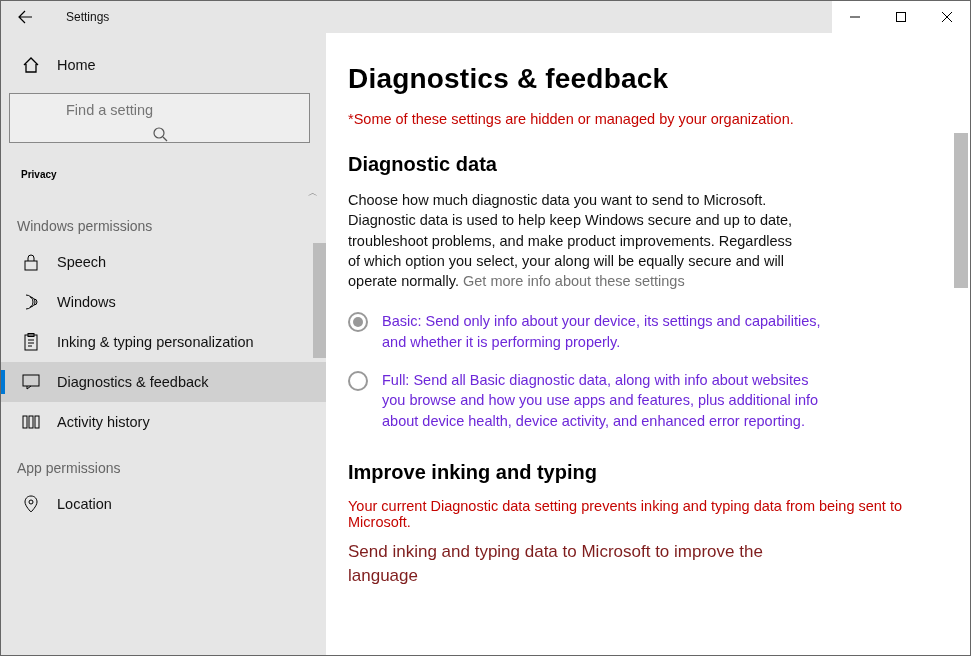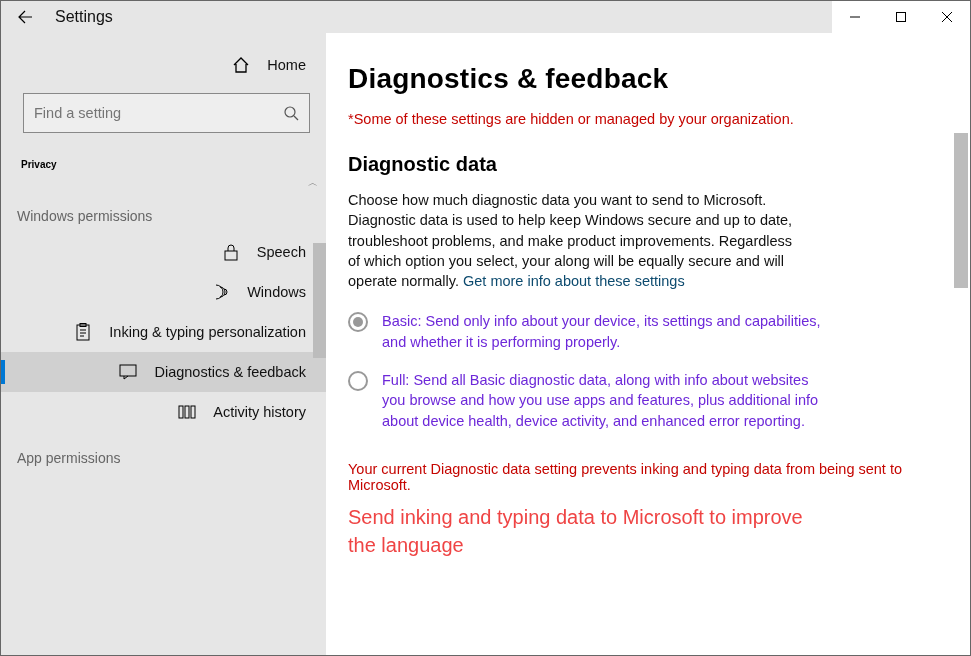--- a/index.html
+++ b/index.html
@@ -1,44 +1,44 @@
 <!DOCTYPE html>
 <html><head>
 <meta charset="utf-8">
 <style>
 * { margin: 0; padding: 0; box-sizing: border-box; font-family: "Segoe UI", sans-serif; }
 body { width: 971px; height: 656px; overflow: hidden; background: #fff; border: 1px solid #666; position: relative; }
 .titlebar { height: 32px; display: flex; align-items: center; background: #e6e6e6; }
 .back-btn { width: 48px; height: 32px; display: flex; align-items: center; justify-content: center; cursor: pointer; }
-.title { font-size: 16px; margin-left: 6px; color: #111; }
+.title { font-size: 12px; margin-left: 17px; color: #111; }
 .win-controls { margin-left: auto; display: flex; background:#fff; }
 .win-btn { width: 46px; height: 32px; display: flex; align-items: center; justify-content: center; cursor: pointer; }
 .container { display: flex; height: calc(100% - 32px); }
 .sidebar { width: 325px; background: #e6e6e6; padding: 0; overflow-y: auto; position: relative; }
-.nav-item { display: flex; align-items: center; padding: 10px 20px; cursor: pointer; font-size: 14.5px; color: #111; justify-content: flex-end; }
+.nav-item { display: flex; align-items: center; padding: 10px 20px; cursor: pointer; font-size: 14.5px; color: #111; }
 .nav-item.active { background: #d0d0d0; position: relative; }
 .nav-item.active::before { content: ""; position: absolute; left: 0; top: 8px; bottom: 8px; width: 4px; background: #0078d4; }
 .nav-icon { width: 20px; height: 20px; margin-right: 16px; display: flex; align-items: center; justify-content: center; flex-shrink: 0; }
-.search-box { margin: 8px 16px 14px 22px; border: 1px solid #888; background: #eee; height: 40px; display: flex; align-items: center; padding: 0 10px; }
+.search-box { margin: 8px 16px 14px 8px; border: 1px solid #888; background: #eee; height: 50px; display: flex; align-items: center; padding: 0 10px; flex-direction: column; }
 .search-box input { flex: 1; border: none; background: transparent; outline: none; font-size: 14.5px; color: #555; }
 .section-title { font-size: 14px; color: #666; padding: 18px 20px 8px 16px; }
 .breadcrumb { font-size: 10px; font-weight: 600; padding: 12px 20px 6px 20px; color: #000; }
 .chev { width: 100%; text-align: right; padding-right: 8px; color: #666; font-size: 10px; }
 .content { flex: 1; background: #fff; padding: 30px 40px 20px 22px; overflow-y: auto; position: relative; }
 .content h1 { font-size: 28px; font-weight: 600; margin-bottom: 16px; letter-spacing: 0.2px; }
 .warn { color: #c50500; font-size: 14.5px; margin-bottom: 26px; }
 .content h2 { font-size: 20px; font-weight: 600; margin-bottom: 14px; margin-top: 6px; }
 .content p { font-size: 14.5px; color: #111; line-height: 1.4; margin-bottom: 20px; max-width: 460px; }
-.link { color: #0c4a6e; cursor: pointer; }
+.link { color: #737373; cursor: pointer; }
 .radio-group { margin-bottom: 30px; }
 .radio-item { display: flex; align-items: flex-start; margin-bottom: 18px; color: #6d28d9; max-width: 480px;}
 .radio-outer { width: 20px; height: 20px; border: 2px solid #999; border-radius: 50%; margin-right: 14px; flex-shrink: 0; display: flex; align-items: center; justify-content: center; margin-top: 1px; }
 .radio-inner { width: 10px; height: 10px; border-radius: 50%; background: #999; }
 .radio-label { font-size: 14.5px; line-height: 1.4; }
-.disabled-text { color: #ef4444; font-size: 20px; line-height: 1.4; max-width: 460px; }
+.disabled-text { color: #7f1d1d; font-size: 17px; line-height: 1.4; max-width: 460px; }
 .scroll-thumb { position:absolute; right:2px; top:100px; width:14px; height:155px; background:#bcbcbc; }
 .sb-scroll { position:absolute; right:-1px; top:210px; width:14px; height:115px; background:#bcbcbc; }
 </style>
 </head>
 <body>
 
 <div class="titlebar">
   <div class="back-btn">
     <svg width="16" height="16" viewBox="0 0 16 16">
         <path d="M8 2 L2 8 L8 14 M2 8 H15" stroke="#000" stroke-width="1.2" fill="none"></path>
@@ -127,20 +127,29 @@
           <svg width="18" height="16" viewBox="0 0 18 16">
             <rect x="1" y="2" width="4" height="12" stroke="#000" fill="none"></rect>
             <rect x="7" y="2" width="4" height="12" stroke="#000" fill="none"></rect>
             <rect x="13" y="2" width="4" height="12" stroke="#000" fill="none"></rect>
           </svg>
         </span>
       <span>Activity history</span>
     </div>
 
     <div class="section-title">App permissions</div>
+    <div class="nav-item">
+      <span class="nav-icon">
+          <svg width="16" height="18" viewBox="0 0 16 18">
+            <path d="M8 1 C4 1 2 4 2 7 C2 11 8 17 8 17 C8 17 14 11 14 7 C14 4 12 1 8 1 Z" stroke="#000" fill="none"></path>
+            <circle cx="8" cy="7" r="2" stroke="#000" fill="none"></circle>
+          </svg>
+        </span>
+      <span>Location</span>
+    </div>
     <div class="sb-scroll"></div>
   </div>
 
   <div class="content">
     <h1>Diagnostics &amp; feedback</h1>
     <div class="warn">*Some of these settings are hidden or managed by your organization.</div>
     <h2>Diagnostic data</h2>
     <p><span>Choose how much diagnostic data you want to send to Microsoft. Diagnostic data is used to help keep Windows secure and up to date, troubleshoot problems, and make product improvements. Regardless of which option you select, your along will be equally secure and will operate normally. </span><span class="link">Get more info about these settings</span></p>
 
     <div class="radio-group">
@@ -149,18 +158,19 @@
             <span class="radio-inner"></span>
           </span>
         <span class="radio-label">Basic: Send only info about your device, its settings and capabilities, and whether it is performing properly.</span>
       </div>
       <div class="radio-item">
         <span class="radio-outer"></span>
         <span class="radio-label">Full: Send all Basic diagnostic data, along with info about websites you browse and how you use apps and features, plus additional info about device health, device activity, and enhanced error reporting.</span>
       </div>
     </div>
 
+    <h2>Improve inking and typing</h2>
     <div class="warn" style="margin-bottom:10px">Your current Diagnostic data setting prevents inking and typing data from being sent to Microsoft.</div>
     <div class="disabled-text">Send inking and typing data to Microsoft to improve the language</div>
 
     <div class="scroll-thumb"></div>
   </div>
 </div>
 
 </body></html>

